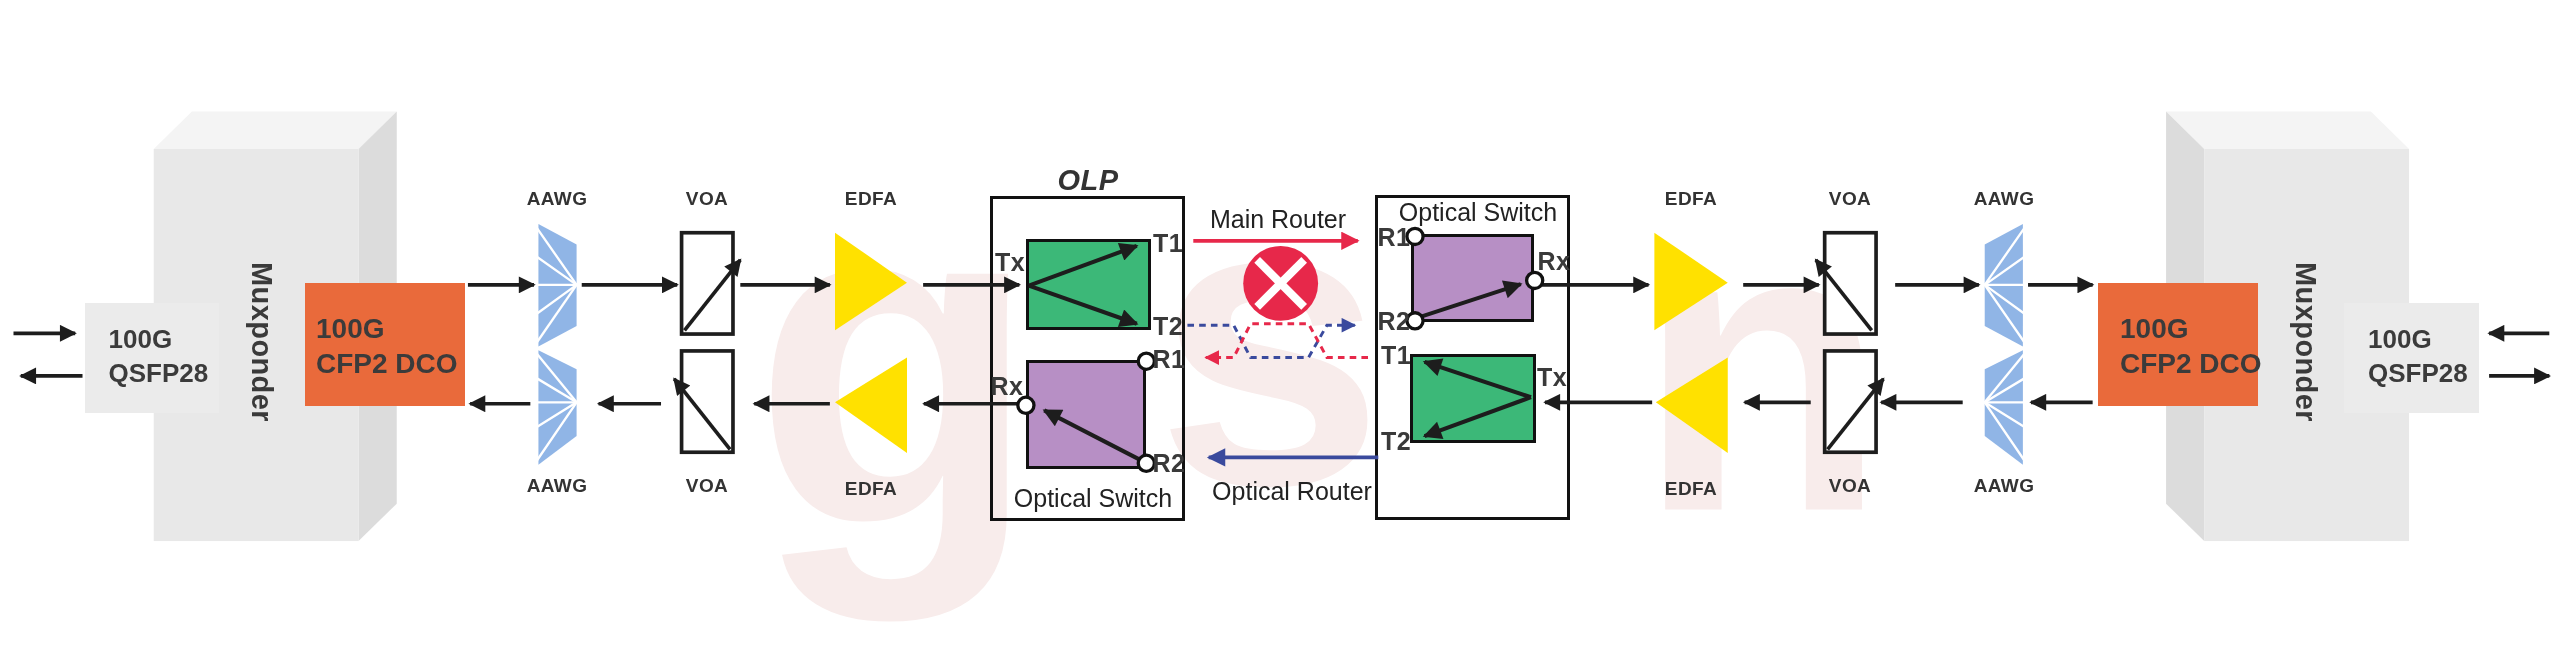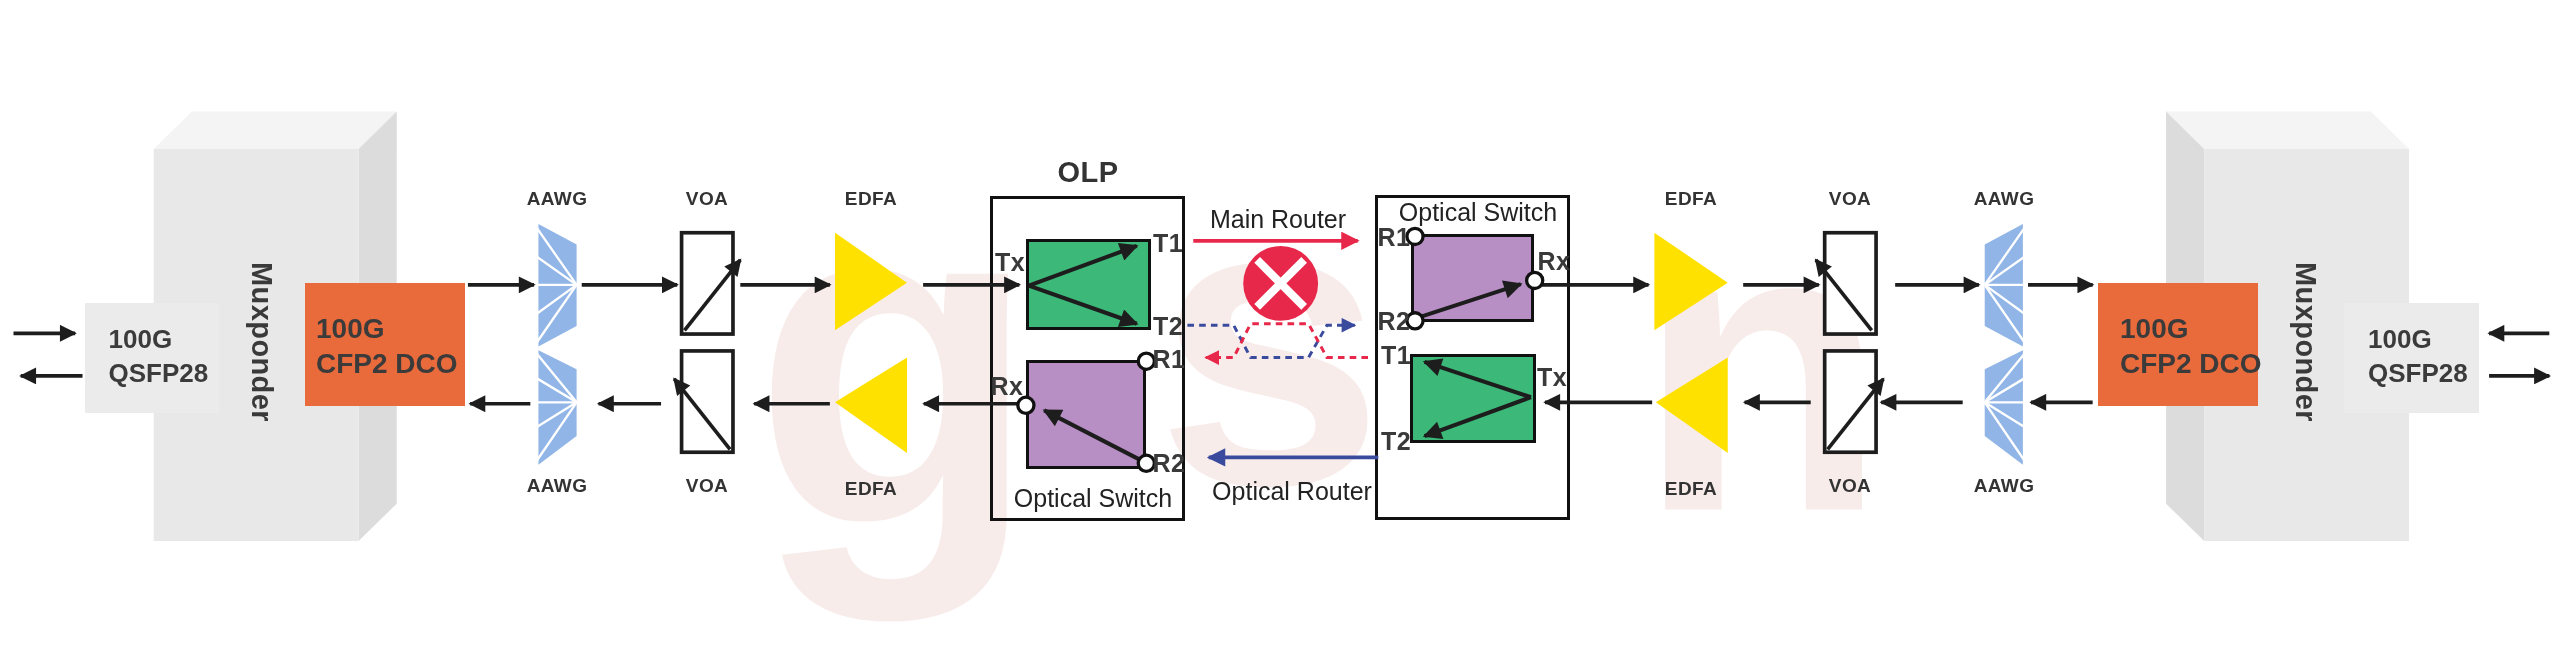--- a/index.html
+++ b/index.html
@@ -239,21 +239,21 @@
   <div class="lbl" style="left:1850px; top:199px;">VOA</div>
   <div class="lbl" style="left:2004px; top:199px;">AAWG</div>
 
   <div class="lbl" style="left:557px;  top:486px;">AAWG</div>
   <div class="lbl" style="left:707px;  top:486px;">VOA</div>
   <div class="lbl" style="left:871px; top:489px;">EDFA</div>
   <div class="lbl" style="left:1691px; top:489px;">EDFA</div>
   <div class="lbl" style="left:1850px; top:486px;">VOA</div>
   <div class="lbl" style="left:2004px; top:486px;">AAWG</div>
 
-  <div class="lbl big" style="left:1088px; top:172px;">OLP</div>
+  <div class="lbl big" style="left:1088px; top:180px;font-style:italic;">OLP</div>
   <div class="lbl reg" style="left:1478px; top:212px;">Optical Switch</div>
   <div class="lbl reg" style="left:1093px; top:498px;">Optical Switch</div>
   <div class="lbl reg" style="left:1278px; top:219px;">Main Router</div>
   <div class="lbl reg" style="left:1292px; top:491px;">Optical Router</div>
   <div class="lbl rot" style="left:261px;  top:342px;">Muxponder</div>
   <div class="lbl rot" style="left:2305px; top:342px;">Muxponder</div>
 
   <div class="lbl port" style="left:1010px; top:262px;">Tx</div>
   <div class="lbl port" style="left:1007px; top:386px;">Rx</div>
   <div class="lbl port" style="left:1168px; top:243px;">T1</div>

